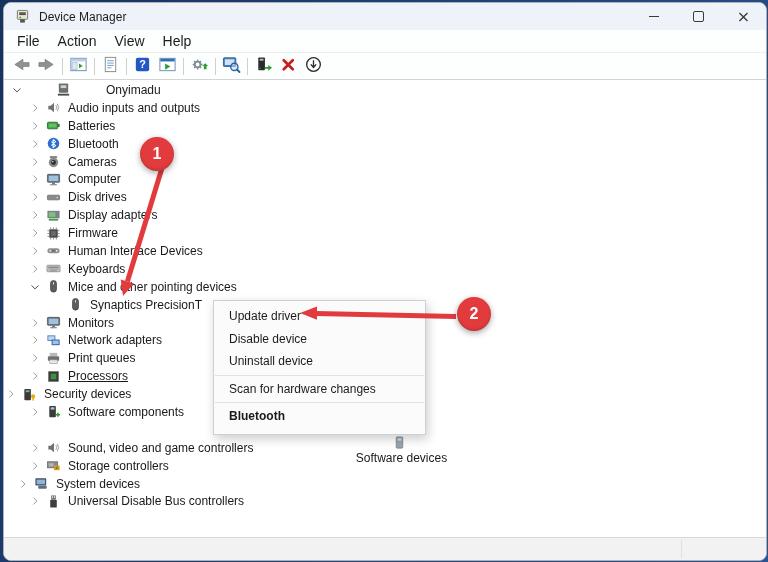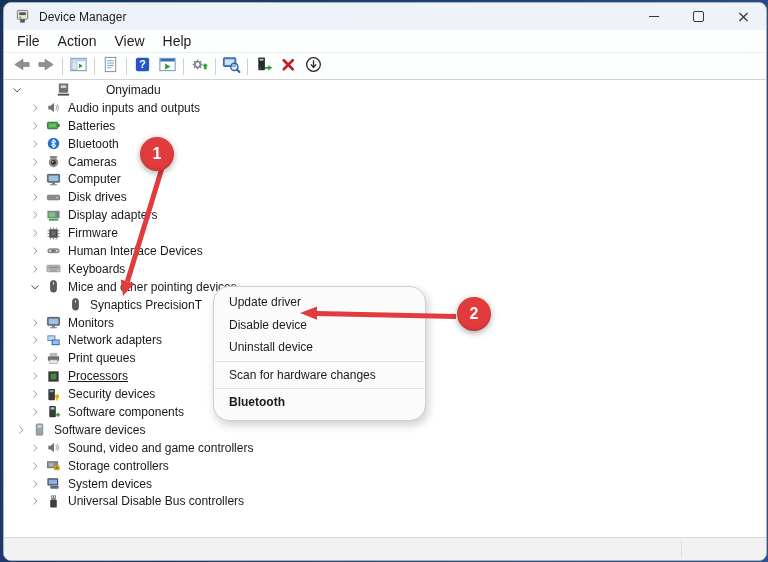--- a/index.html
+++ b/index.html
@@ -33,22 +33,22 @@
   .node-icon{width:16px;height:15px;margin-right:4px;display:flex;align-items:center;justify-content:center;flex:0 0 auto;}
   .node-icon svg{width:15px;height:15px;}
   .tree-label{padding:1px 3px;border-radius:1px;}
   .tree-row.selected .tree-label{background:#cce8ff;}
   
   .statusbar{height:22px;background:#f2f2f2;border-top:1px solid #d9d9d9;flex:0 0 auto;display:flex;}
   .status-pane{flex:1 1 auto;}
   .status-div{width:1px;background:#e0e0e0;margin:2px 0;}
   .status-pane.right{flex:0 0 84px;}
   
-  .context-menu{position:absolute;left:213px;top:286px;width:211px;background:#fbfbfb;border:1px solid #cfcfcf;
-    border-radius:16px;box-shadow:2px 4px 10px rgba(0,0,0,.20);padding:4px 0 6px;z-index:5;}
+  .context-menu{position:absolute;left:213px;top:300px;width:211px;background:#fbfbfb;border:1px solid #cfcfcf;
+    border-radius:0;box-shadow:2px 4px 10px rgba(0,0,0,.20);padding:4px 0 6px;z-index:5;}
   .cm-item{height:22.5px;line-height:22.5px;padding-left:15px;font-size:12px;color:#1b1b1b;}
   .cm-item.bold{font-weight:bold;}
   .cm-sep{border-top:1px solid #e1e1e1;margin:2px 1px;height:0;}
   
   .overlay{position:absolute;left:0;top:0;width:768px;height:562px;z-index:6;pointer-events:none;}
   .arrow-line{stroke:var(--accent);stroke-width:5;fill:none;}
   .arrow-head{fill:var(--accent);stroke:none;}
   .badge{position:absolute;width:34px;height:34px;border-radius:50%;background:var(--accent);color:#fff;
     display:flex;align-items:center;justify-content:center;font-size:16px;font-weight:bold;z-index:7;
     box-shadow:0 2px 6px rgba(0,0,0,.35), inset 0 -2px 3px rgba(0,0,0,.12);}
@@ -414,21 +414,21 @@
             </svg>
           </span>
           <span class="node-icon">
             <svg viewBox="0 0 16 16">
               <rect x="2.5" y="2.5" width="11" height="11" fill="#3a3a3a"></rect>
               <rect x="5" y="5" width="6" height="6" fill="#3f8f3f"></rect>
             </svg>
           </span>
           <span class="tree-label">Processors</span>
         </div>
-        <div class="tree-row" style="padding-left: 24px;">
+        <div class="tree-row" style="">
           <span class="expander">
             <svg viewBox="0 0 16 16">
               <path d="M5.5 2.5l5.5 5.5-5.5 5.5" stroke="#8a8a8a" stroke-width="1.4" fill="none"></path>
             </svg>
           </span>
           <span class="node-icon">
             <svg viewBox="0 0 16 16">
               <rect x="2.5" y="2" width="7" height="12" rx="1" fill="#3a3a3a"></rect>
               <rect x="4" y="3.5" width="4" height="2" fill="#7aabb5"></rect>
               <circle cx="11.8" cy="10" r="2.2" fill="#e2b000"></circle>
@@ -445,21 +445,21 @@
           </span>
           <span class="node-icon">
             <svg viewBox="0 0 16 16">
               <rect x="3.5" y="2" width="7" height="12" rx="1" fill="#3a3a3a"></rect>
               <rect x="5" y="3.5" width="4" height="2.5" fill="#9cc6d8"></rect>
               <path d="M10.5 11.5h4.5M12.7 9.3v4.4" stroke="#2f9e2f" stroke-width="1.6"></path>
             </svg>
           </span>
           <span class="tree-label">Software components</span>
         </div>
-        <div class="tree-row" style="padding-left: 10px;">
+        <div class="tree-row" style="padding-left: 33px; flex-direction: column;">
           <span class="expander">
             <svg viewBox="0 0 16 16">
               <path d="M5.5 2.5l5.5 5.5-5.5 5.5" stroke="#8a8a8a" stroke-width="1.4" fill="none"></path>
             </svg>
           </span>
           <span class="node-icon">
             <svg viewBox="0 0 16 16">
               <rect x="4.5" y="2" width="7" height="12" rx="1" fill="#9aa4ad" stroke="#6e7880" stroke-width="0.7"></rect>
               <rect x="6" y="3.5" width="4" height="2.5" fill="#d6dde2"></rect>
             </svg>
@@ -490,21 +490,21 @@
           <span class="node-icon">
             <svg viewBox="0 0 16 16">
               <rect x="1.5" y="4" width="11" height="6.5" fill="#8a8a8a" stroke="#5f5f5f" stroke-width="0.7"></rect>
               <rect x="3" y="5.5" width="5" height="3.5" fill="#b5b5b5"></rect>
               <rect x="8.5" y="8" width="6" height="5" fill="#c9a227"></rect>
               <circle cx="11.5" cy="10.5" r="1.2" fill="#8a6f14"></circle>
             </svg>
           </span>
           <span class="tree-label">Storage controllers</span>
         </div>
-        <div class="tree-row" style="padding-left: 24px; text-align: center;">
+        <div class="tree-row" style="padding-left: 12px; text-align: center;">
           <span class="expander">
             <svg viewBox="0 0 16 16">
               <path d="M5.5 2.5l5.5 5.5-5.5 5.5" stroke="#8a8a8a" stroke-width="1.4" fill="none"></path>
             </svg>
           </span>
           <span class="node-icon">
             <svg viewBox="0 0 16 16">
               <rect x="1.5" y="2.5" width="11.5" height="7.5" rx="0.8" fill="#3e4e5e"></rect>
               <rect x="2.8" y="3.8" width="9" height="5" fill="#8fb4d8"></rect>
               <rect x="4.5" y="10.5" width="9" height="3" rx="0.8" fill="#5d6d7a"></rect>

